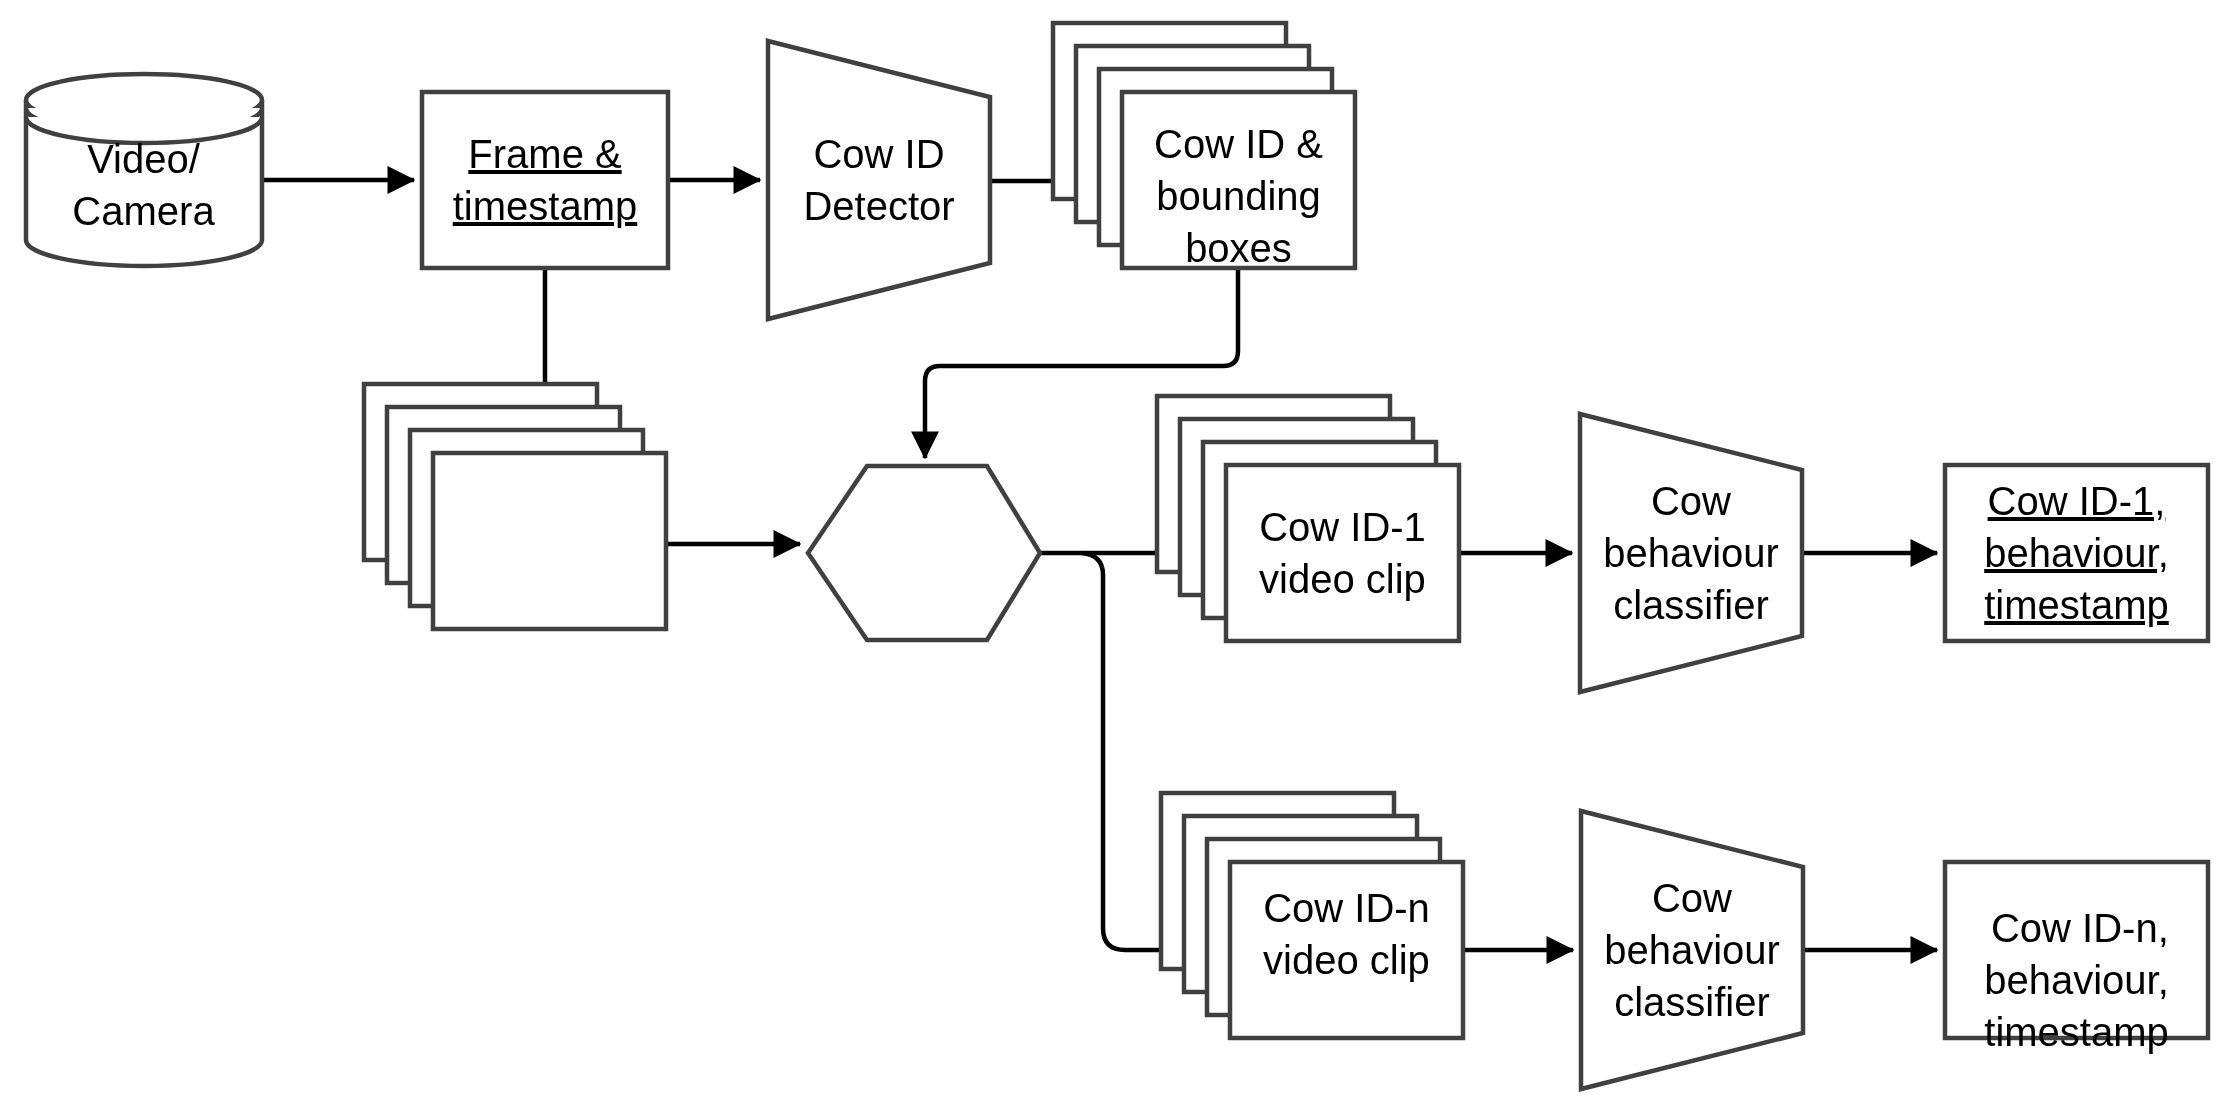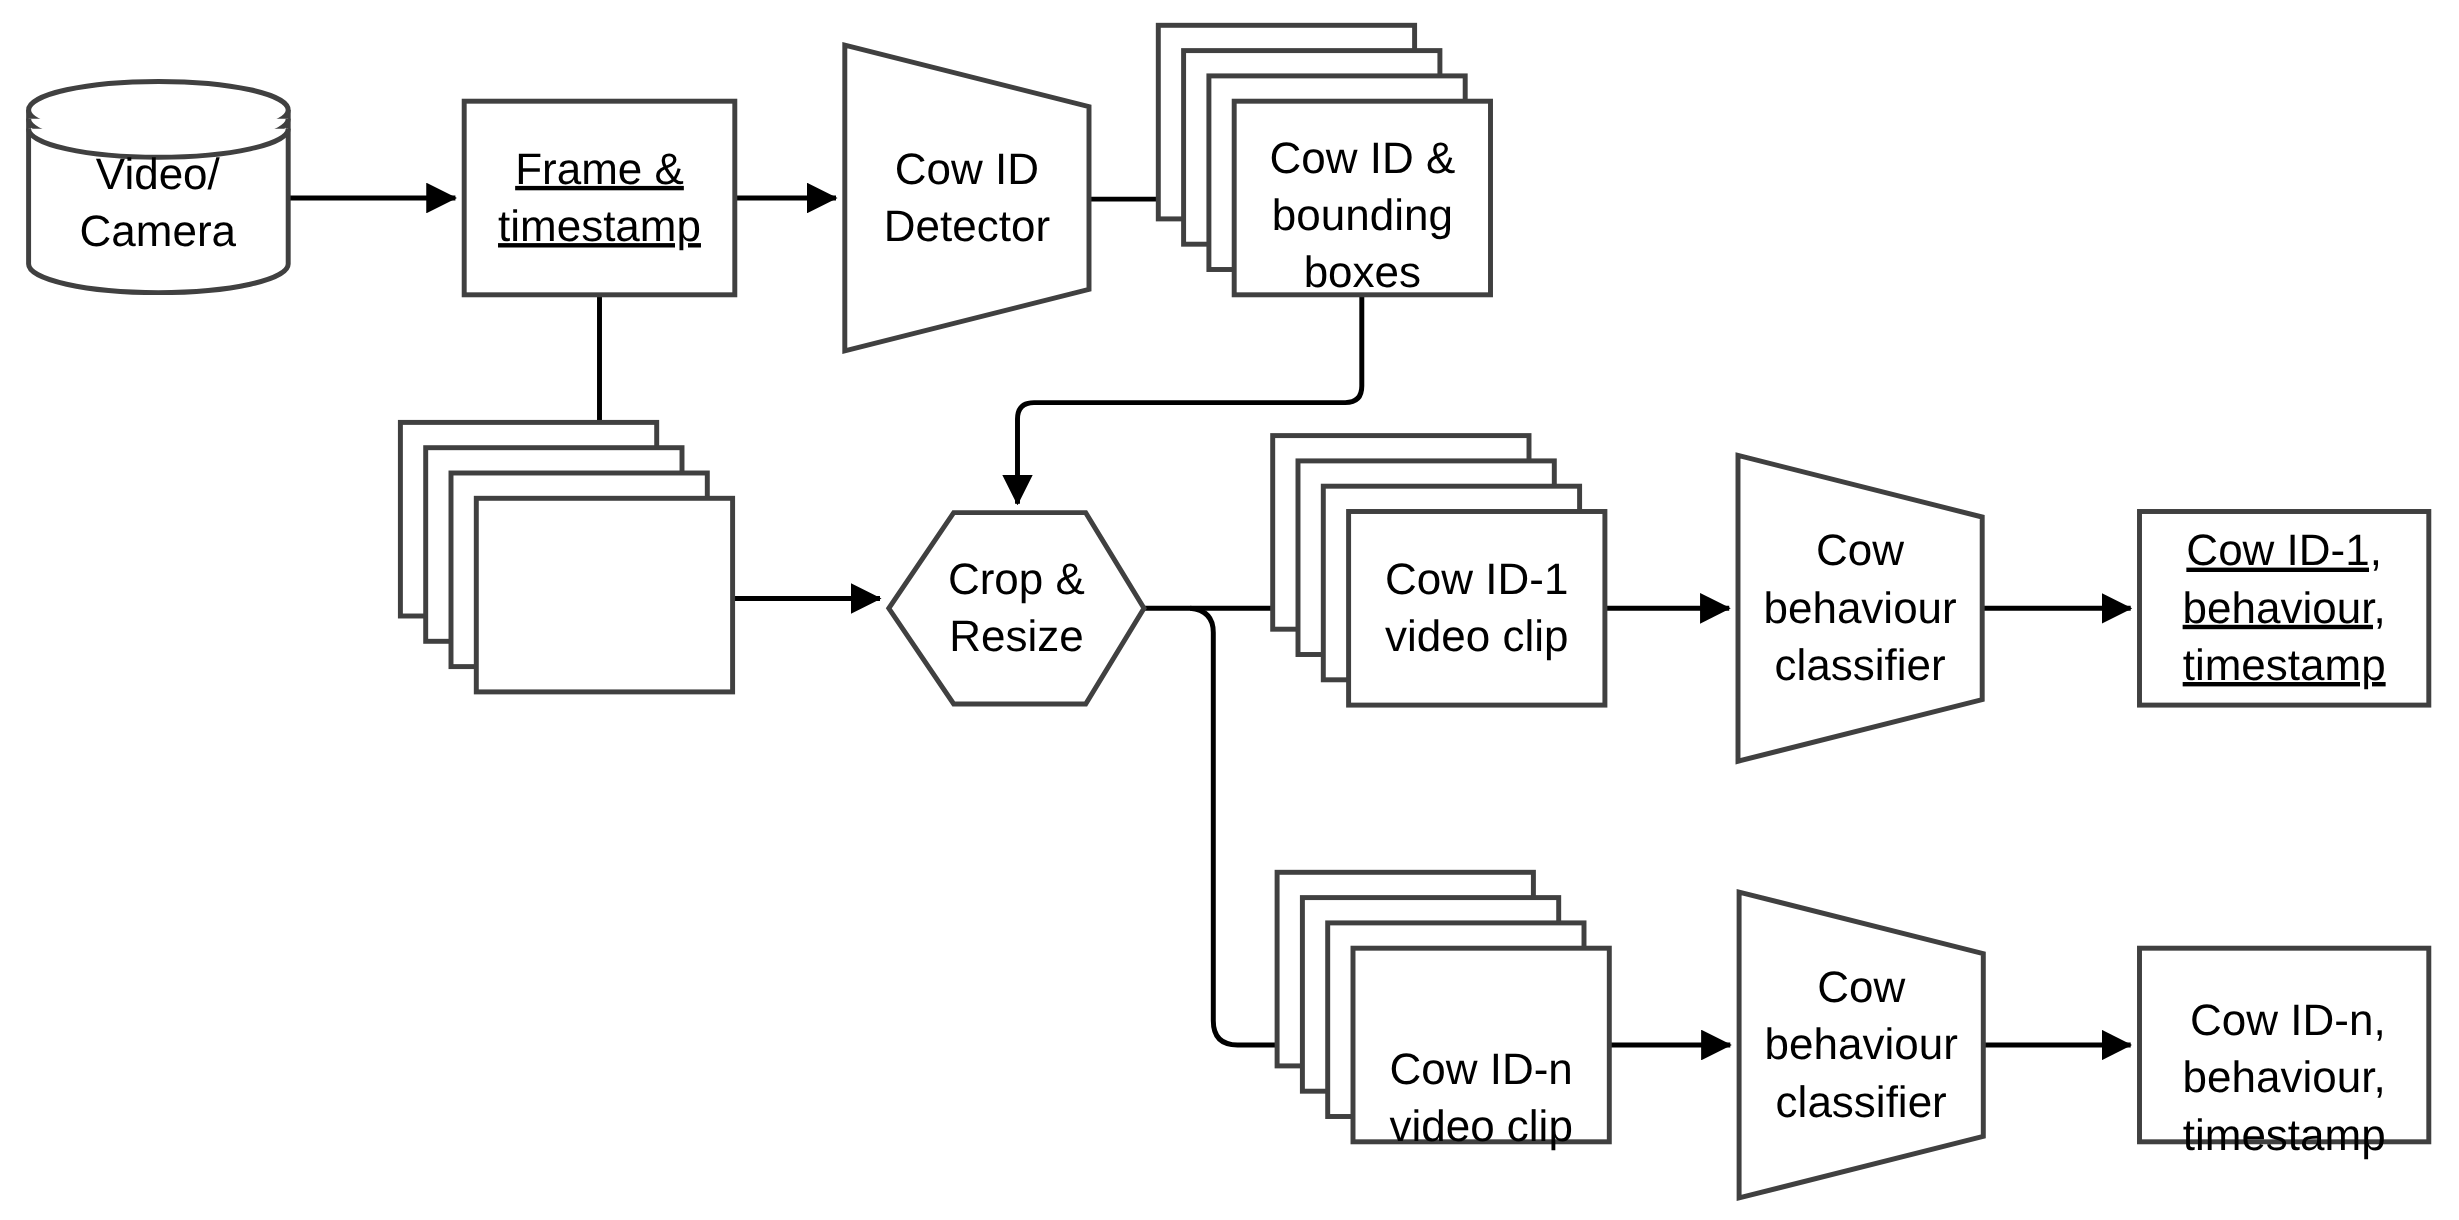--- a/index.html
+++ b/index.html
@@ -113,35 +113,33 @@
 timestamp</div>
 
   <div class="node-label" style="left:768px; top:70px; width:222px; height:220px;">Cow ID
 Detector</div>
 
   <div class="node-label" style="left:1122px; top:108px; width:233px; height:176px;">Cow ID &amp;
 bounding
 boxes</div>
 
 
-  <div class="node-label" style="left:808px; top:466px; width:232px; height:174px;">Crop &amp;
-Resize</div>
 
   <div class="node-label" style="left:1226px; top:465px; width:233px; height:176px;">Cow ID-1
 video clip</div>
 
   <div class="node-label" style="left:1580px; top:443px; width:222px; height:220px;">Cow
 behaviour
 classifier</div>
 
   <div class="node-label" style="left:1945px; top:465px; width:263px; height:176px;text-decoration:underline;">Cow ID-1,
 behaviour,
 timestamp</div>
 
-  <div class="node-label" style="left:1230px; top:910px; width:233px; height:176px;">Cow ID-n
+  <div class="node-label" style="left:1230px; top:846px; width:233px; height:176px;">Cow ID-n
 video clip</div>
 
   <div class="node-label" style="left:1581px; top:840px; width:222px; height:220px;">Cow
 behaviour
 classifier</div>
 
   <div class="node-label" style="left:1945px; top:892px; width:263px; height:176px;text-align:right;">Cow ID-n,
 behaviour,
 timestamp</div>
 </div>

